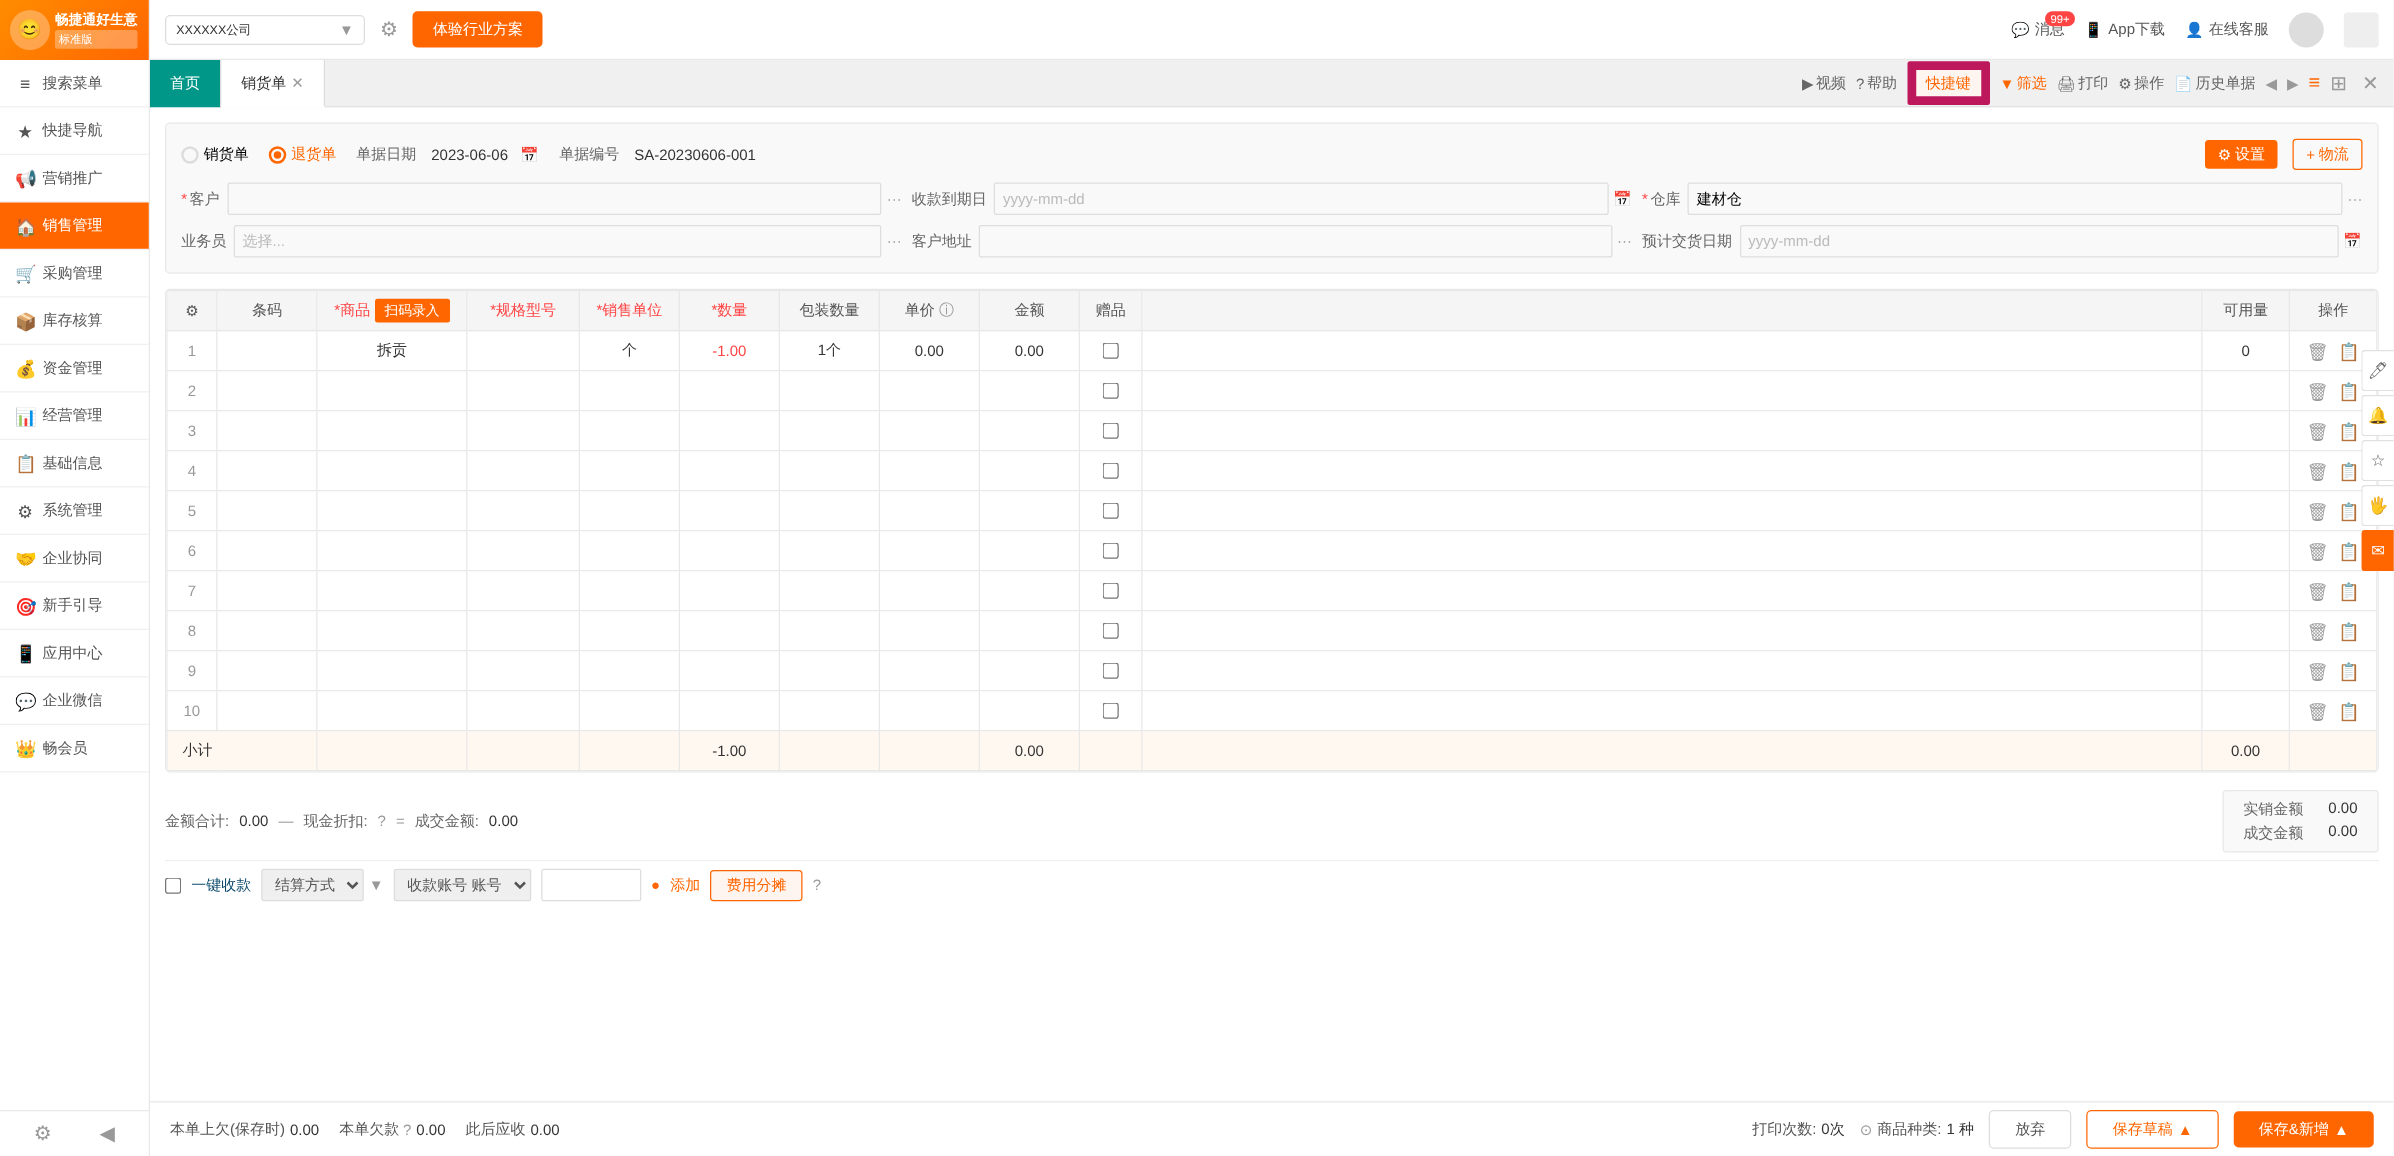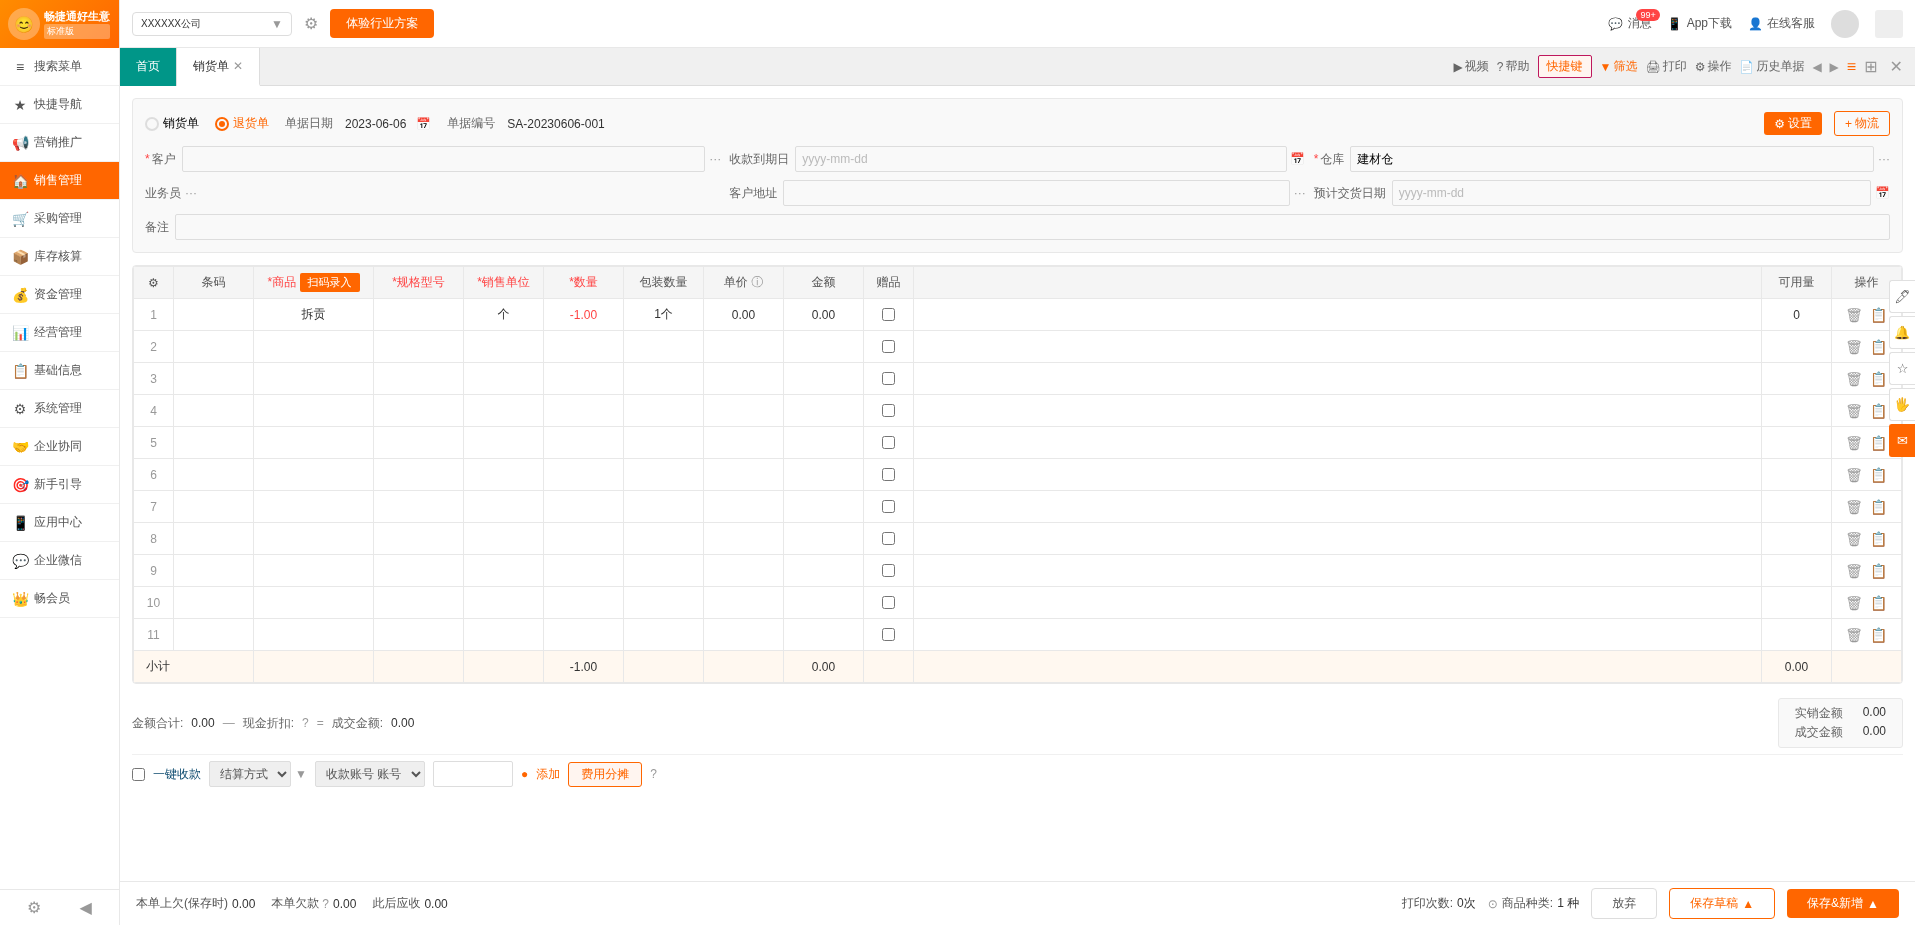--- a/index.html
+++ b/index.html
@@ -209,21 +209,21 @@
     </div>
     <div style="margin-left:auto;display:flex;align-items:center;gap:8px;padding:0 12px;">
       <span style="color:#666;cursor:pointer;display:flex;align-items:center;gap:2px;">
         <span>▶</span>
         <span>视频</span>
       </span>
       <span style="color:#666;cursor:pointer;display:flex;align-items:center;gap:2px;">
         <span>?</span>
         <span>帮助</span>
       </span>
-      <span style="color:#ff6600;cursor:pointer;background:#fff5f0;border:1px solid #be185d;padding:2px 8px;border-radius:2px;">
+      <span style="color:#ff6600;cursor:pointer;background:#fff5f0;border:7px solid #be185d;padding:2px 8px;border-radius:2px;">
         <span>快捷键</span>
       </span>
       <span style="color:#ff6600;cursor:pointer;display:flex;align-items:center;gap:2px;">
         <span>▼</span>
         <span>筛选</span>
       </span>
       <span style="color:#666;cursor:pointer;display:flex;align-items:center;gap:2px;">
         <span>🖨</span>
         <span>打印</span>
       </span>
@@ -297,39 +297,38 @@
           <span style="color:#ff4444;margin-right:2px;">*</span>
           <span class="field-label">仓库</span>
           <div style="flex:1;border:1px solid #ddd;border-radius:2px;height:26px;margin-left:6px;display:flex;align-items:center;padding:0 6px;">
             <span>建材仓</span>
           </div>
           <span class="form-dots">···</span>
         </div>
 
         <div class="form-field">
           <span class="field-label">业务员</span>
+          <div style="flex:1;border:1px solid #ddd;border-radius:2px;height:26px;margin-left:6px;display:flex;align-items:center;padding:0 6px;color:#bbb;">
+            <span>选择...</span>
+          </div>
           <span class="form-dots">···</span>
         </div>
         <div class="form-field">
           <span class="field-label">客户地址</span>
           <div style="flex:1;border:1px solid #ddd;border-radius:2px;height:26px;margin-left:6px;display:flex;align-items:center;padding:0 6px;"></div>
           <span class="form-dots">···</span>
         </div>
         <div class="form-field">
           <span class="field-label">预计交货日期</span>
           <div style="flex:1;border:1px solid #ddd;border-radius:2px;height:26px;margin-left:6px;display:flex;align-items:center;padding:0 6px;color:#bbb;">
             <span>yyyy-mm-dd</span>
           </div>
           <span style="color:#999;cursor:pointer;margin-left:4px;">📅</span>
         </div>
 
-        <div class="form-field" style="grid-column:1/-1;">
-          <span class="field-label">备注</span>
-          <div style="flex:1;border:1px solid #ddd;border-radius:2px;height:26px;margin-left:6px;"></div>
-        </div>
       </div>
     </div>
 
     <div class="table-wrapper">
       <table class="table">
         <thead>
           <tr>
             <th class="col-index">⚙</th>
             <th class="col-barcode">
               <span>条码</span>
@@ -563,42 +562,20 @@
               </td>
     <td style="flex:1;min-width:200px;"></td>
     <td class="col-available"></td>
     <td class="col-ops">
       <span class="ops-icon">🗑</span>
       <span class="ops-icon">📋</span>
     </td>
   </tr>
             <tr>
     <td class="col-index" style="color:#999;margin-left:48px;">10</td>
-    <td class="col-barcode"></td>
-    <td class="col-product"></td>
-    <td class="col-spec"></td>
-    <td class="col-unit"></td>
-    <td class="col-qty" style=""></td>
-    <td class="col-pkgqty"></td>
-    <td class="col-price"></td>
-    <td class="col-amount"></td>
-    <td class="col-gift">
-                <div class="checkbox-cell">
-                  <input type="checkbox" style="">
-                </div>
-              </td>
-    <td style="flex:1;min-width:200px;"></td>
-    <td class="col-available"></td>
-    <td class="col-ops">
-      <span class="ops-icon">🗑</span>
-      <span class="ops-icon">📋</span>
-    </td>
-  </tr>
-            <tr>
-    <td class="col-index" style="color:#999;">11</td>
     <td class="col-barcode"></td>
     <td class="col-product"></td>
     <td class="col-spec"></td>
     <td class="col-unit"></td>
     <td class="col-qty" style=""></td>
     <td class="col-pkgqty"></td>
     <td class="col-price"></td>
     <td class="col-amount"></td>
     <td class="col-gift">
                 <div class="checkbox-cell">

